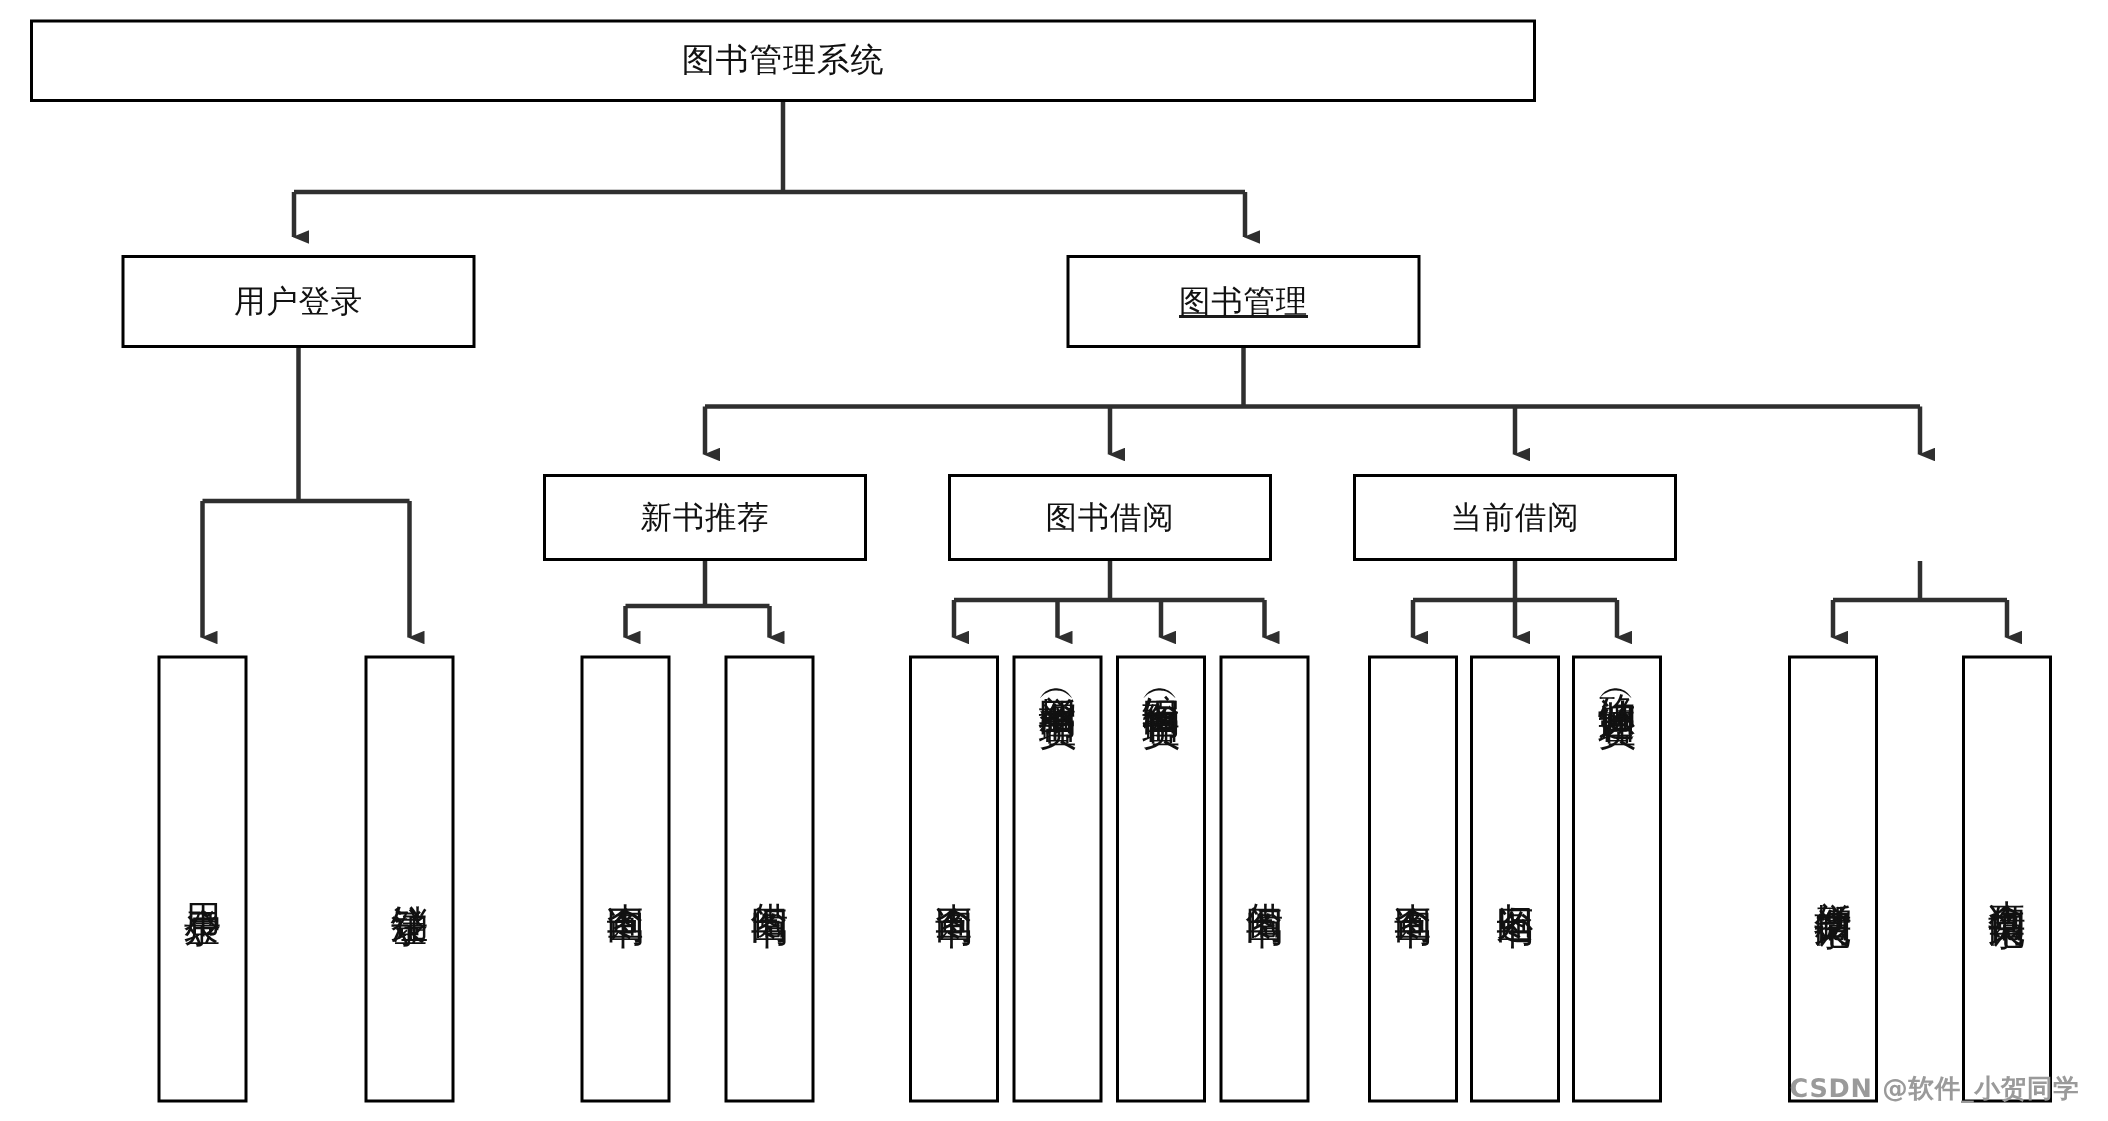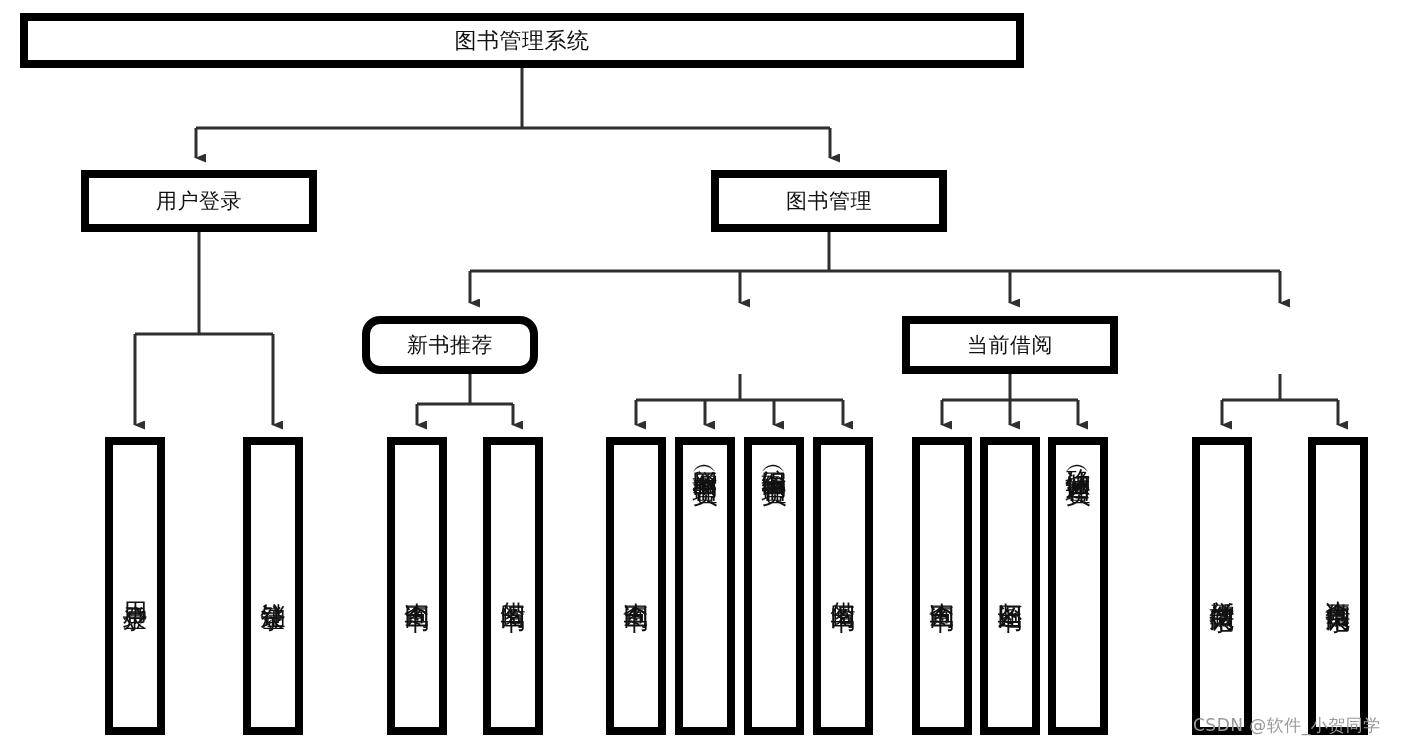--- a/index.html
+++ b/index.html
@@ -16,21 +16,21 @@
     position: relative;
     width: 1405px;
     height: 747px;
     background: #ffffff;
     overflow: hidden;
   }
   .node {
     position: absolute;
     box-sizing: border-box;
     background: #ffffff;
-    border: 8px solid #000000;
+    border: 2px solid #000000;
     display: flex;
     align-items: center;
     justify-content: center;
     text-align: center;
   }
   .node .label {
     font-size: 21px;
     line-height: 1.18;
     letter-spacing: 0.5px;
     color: #111111;
@@ -129,28 +129,31 @@
   </svg>
 
   <div class="node root" style="left:20px; top:13px; width:1004px; height:55px;">
     <span class="label">图书管理系统</span>
   </div>
 
   <div class="node" style="left:81px; top:170px; width:236px; height:62px;">
     <span class="label">用户登录</span>
   </div>
 
-  <div class="node" style="left:711px; top:170px; width:236px; height:62px;">
+  <div class="node" style="left:711px; top:170px; width:236px; height:62px;text-decoration:underline;">
     <span class="label">图书管理</span>
   </div>
 
-  <div class="node" style="left:362px; top:316px; width:176px; height:58px;border-radius:18px;">
+  <div class="node" style="left:362px; top:316px; width:216px; height:58px;">
     <span class="label">新书推荐</span>
   </div>
 
+  <div class="node" style="left:632px; top:316px; width:216px; height:58px;">
+    <span class="label">图书借阅</span>
+  </div>
 
   <div class="node" style="left:902px; top:316px; width:216px; height:58px;align-items:center;">
     <span class="label">当前借阅</span>
   </div>
 
 
   <div class="node leaf centered" style="left:105px; top:437px; width:60px; height:298px;">
     <span class="label">用户登录</span>
   </div>
 
@@ -195,15 +198,15 @@
   </div>
 
   <div class="node leaf centered" style="left:1192px; top:437px; width:60px; height:298px;">
     <span class="label">新增借阅记录</span>
   </div>
 
   <div class="node leaf centered" style="left:1308px; top:437px; width:60px; height:298px;">
     <span class="label">查询借阅记录</span>
   </div>
 
-  <div class="watermark" style="left:1193px; top:714px;">CSDN @软件_小贺同学</div>
+  <div class="watermark" style="left:1193px; top:714px;font-weight:bold;">CSDN @软件_小贺同学</div>
 
 </div>
 
 </body></html>

